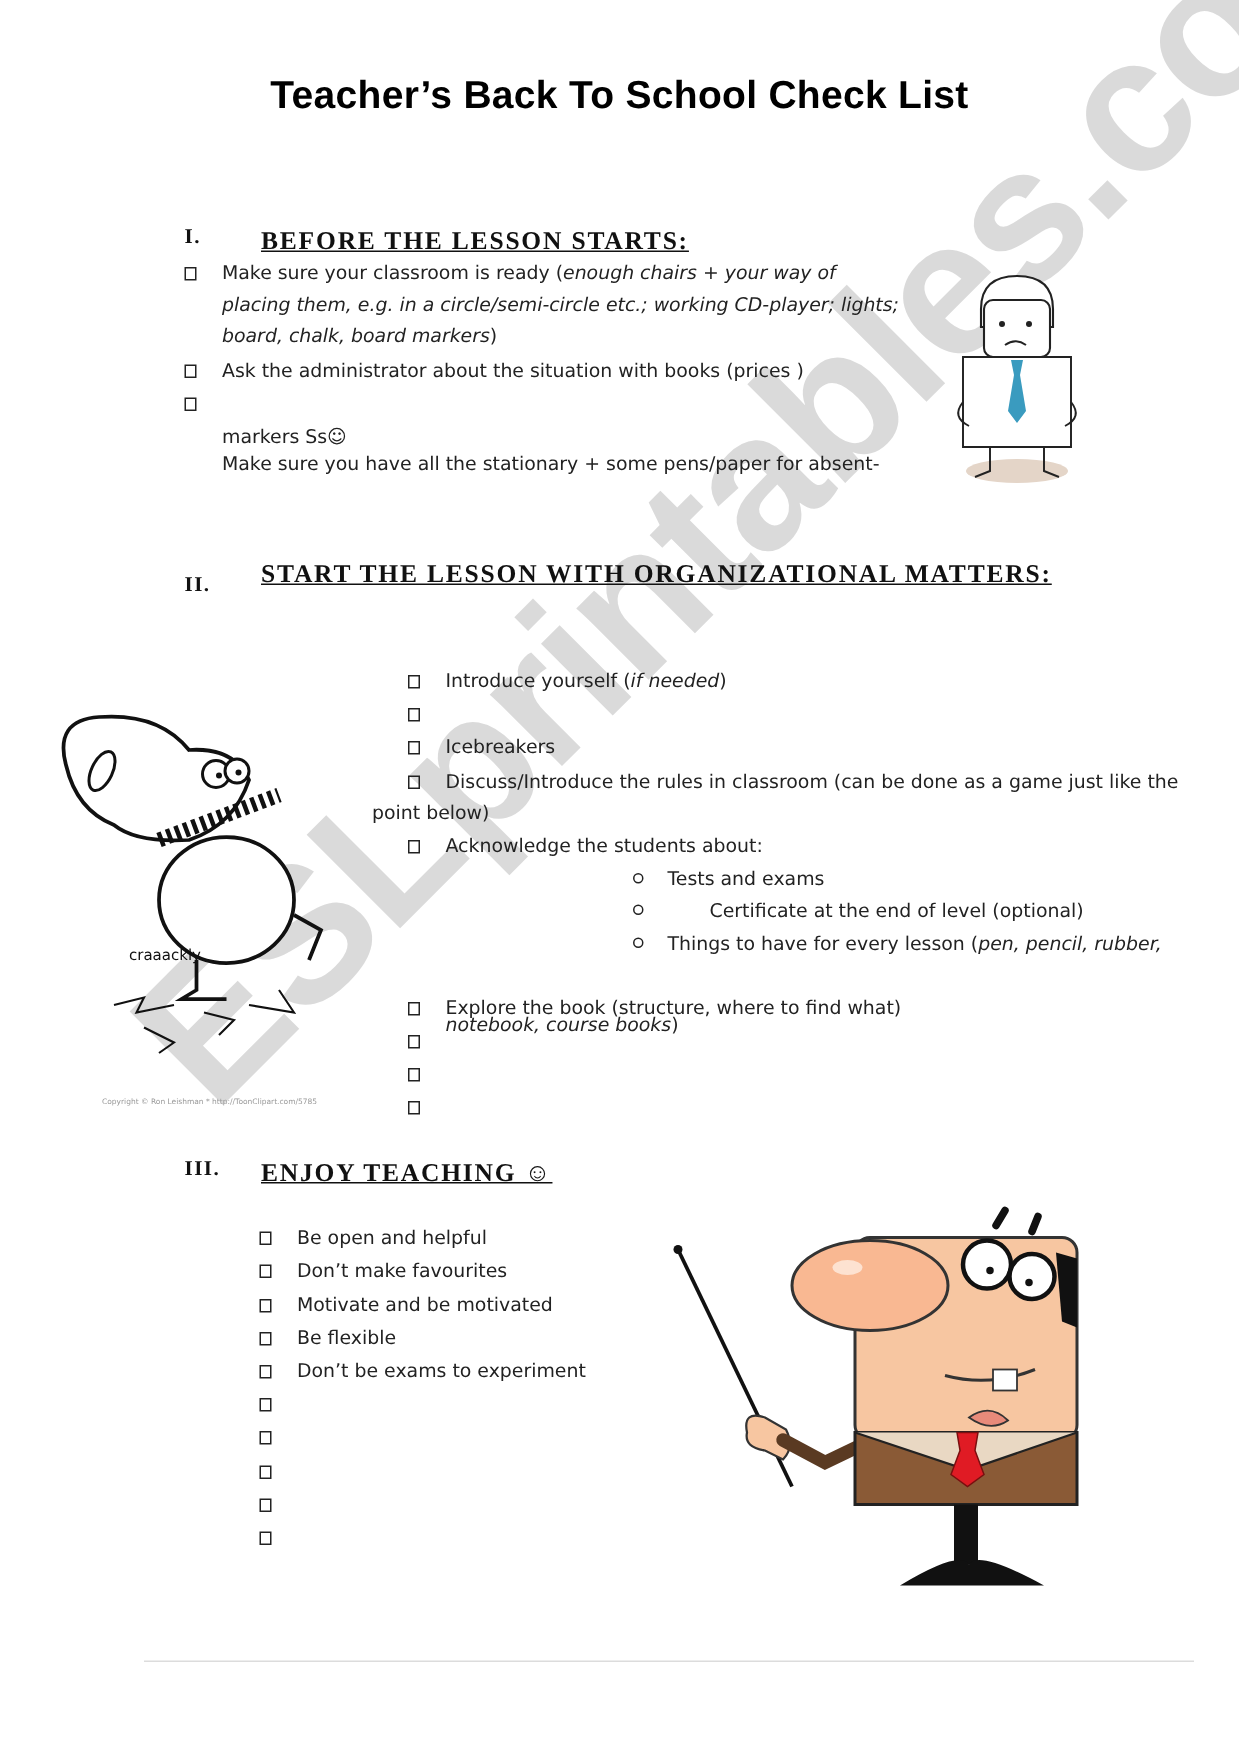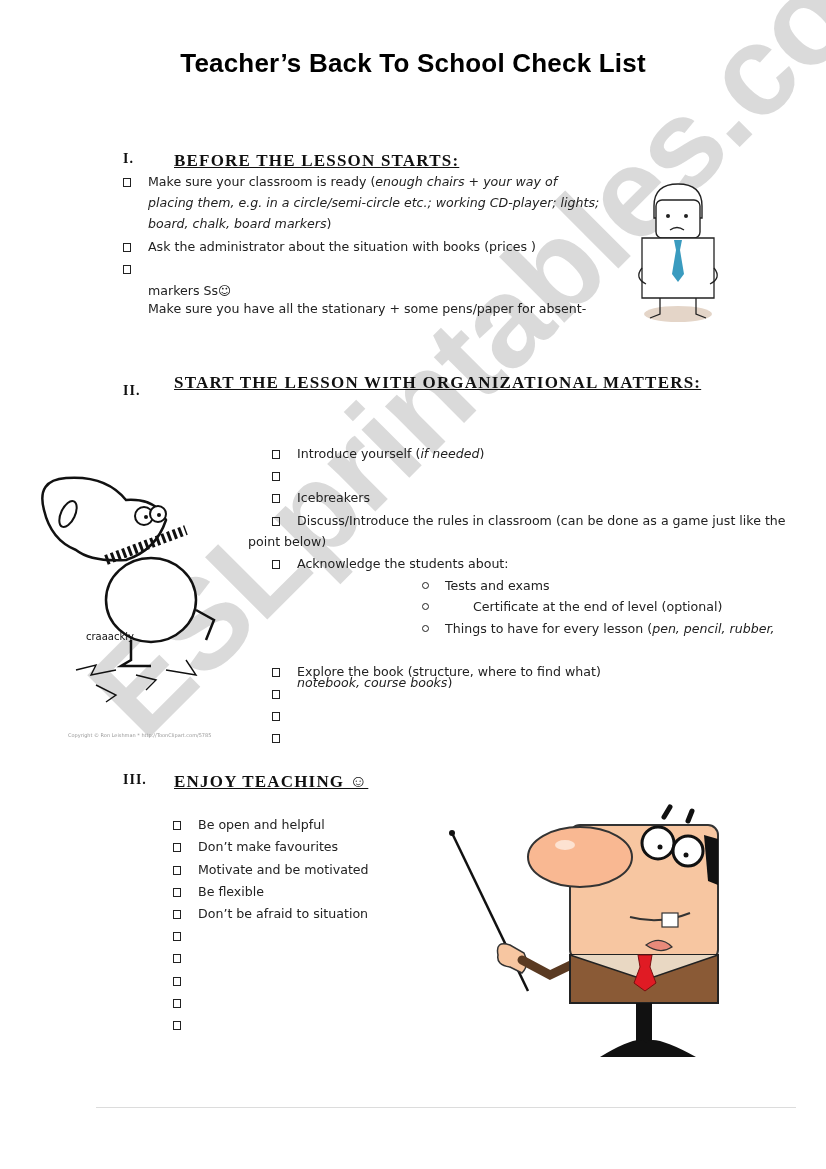--- a/index.html
+++ b/index.html
@@ -132,21 +132,21 @@
   <div class="abs item" style="left:173px; top:836px;"><span class="box"></span></div>
   <div class="abs item" style="left:198px; top:836px;">Don’t make favourites</div>
 
   <div class="abs item" style="left:173px; top:859px;"><span class="box"></span></div>
   <div class="abs item" style="left:198px; top:859px;">Motivate and be motivated</div>
 
   <div class="abs item" style="left:173px; top:881px;"><span class="box"></span></div>
   <div class="abs item" style="left:198px; top:881px;">Be flexible</div>
 
   <div class="abs item" style="left:173px; top:903px;"><span class="box"></span></div>
-  <div class="abs item" style="left:198px; top:903px;">Don’t be afraid to situation</div>
+  <div class="abs item" style="left:198px; top:903px;">Don’t be exams to experiment</div>
 
   <div class="abs item" style="left:173px; top:925px;"><span class="box"></span></div>
   <div class="abs item" style="left:173px; top:947px;"><span class="box"></span></div>
   <div class="abs item" style="left:173px; top:970px;"><span class="box"></span></div>
   <div class="abs item" style="left:173px; top:992px;"><span class="box"></span></div>
   <div class="abs item" style="left:173px; top:1014px;"><span class="box"></span></div>
 
   <svg class="abs" style="left:440px; top:795px;" width="320" height="270" viewBox="0 0 320 270">
     <line x1="12" y1="38" x2="88" y2="196" stroke="#111" stroke-width="2.5"></line>
     <circle cx="12" cy="38" r="3" fill="#111"></circle>

